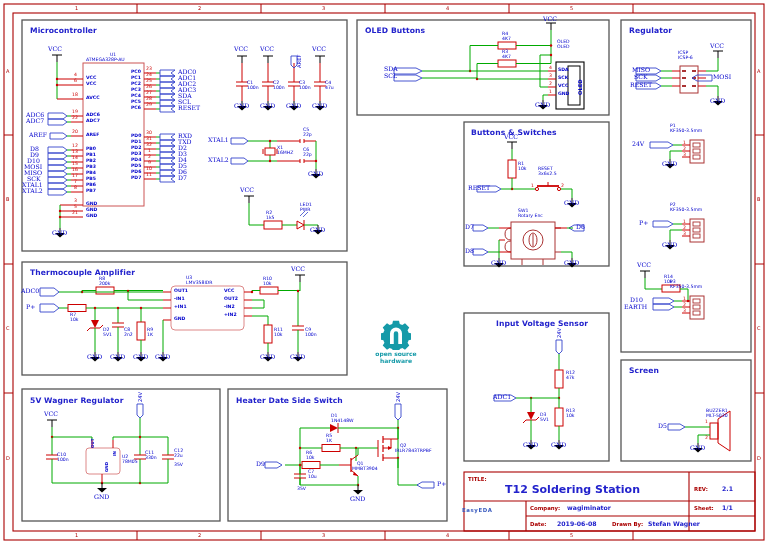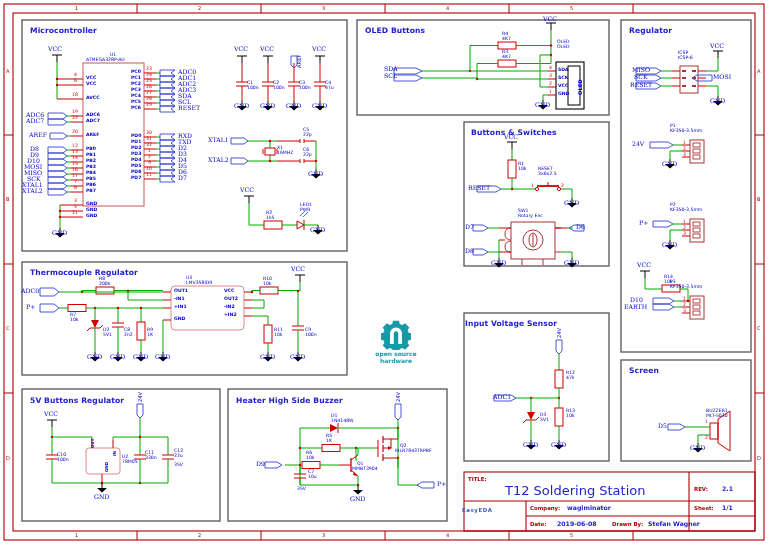--- a/index.html
+++ b/index.html
@@ -9,21 +9,21 @@
   .blk-title{position:absolute;color:#2222cc;font-size:7.6px;font-weight:bold;letter-spacing:.1px;white-space:nowrap;font-family:"DejaVu Sans","Liberation Sans",sans-serif;}
   .lbl{position:absolute;color:#0000cc;font-size:5.2px;line-height:5.4px;white-space:nowrap;font-family:"DejaVu Sans","Liberation Sans",sans-serif;}
   .lbl.serif{font-family:"DejaVu Serif","Liberation Serif",serif;font-size:6.2px;}
   .pinnum{position:absolute;color:#cc0000;font-size:4.6px;line-height:4.8px;white-space:nowrap;font-family:"DejaVu Sans","Liberation Sans",sans-serif;}
   .pinname{position:absolute;color:#0000cc;font-size:4.6px;line-height:4.8px;font-weight:bold;white-space:nowrap;}
   .refdes{position:absolute;color:#0000cc;font-size:4.6px;line-height:4.9px;white-space:nowrap;}
   .gridnum{position:absolute;color:#aa0000;font-size:5px;white-space:nowrap;font-family:"DejaVu Sans","Liberation Sans",sans-serif;}
   .vert{transform-origin:0 0;}
   .tb-lab{position:absolute;color:#aa0000;font-size:5.4px;white-space:nowrap;font-weight:bold;}
   .tb-val{position:absolute;color:#2222cc;font-size:6.2px;white-space:nowrap;font-weight:bold;}
-  .tb-big{position:absolute;color:#2222cc;font-size:13px;white-space:nowrap;font-weight:normal;}
+  .tb-big{position:absolute;color:#2222cc;font-size:11px;white-space:nowrap;font-weight:bold;}
   #oshw{position:absolute;left:374px;top:320px;width:44px;text-align:center;}
   #oshw .osw-txt{color:#159aa8;font-size:6px;font-weight:bold;line-height:6.4px;margin-top:1px;}
   #eeda{position:absolute;left:462px;top:507px;color:#3a5bbf;font-size:5.4px;font-weight:bold;letter-spacing:.6px;}
 </style>
 </head>
 <body>
 
 <div id="sheet">
 
   <svg class="layer" viewBox="0 0 768 544">
@@ -623,26 +623,26 @@
   <div class="gridnum" style="left:6px;top:68px;">A</div>
   <div class="gridnum" style="left:6px;top:196px;">B</div>
   <div class="gridnum" style="left:6px;top:325px;">C</div>
   <div class="gridnum" style="left:6px;top:455px;">D</div>
   <div class="gridnum" style="left:757px;top:68px;">A</div>
   <div class="gridnum" style="left:757px;top:196px;">B</div>
   <div class="gridnum" style="left:757px;top:325px;">C</div>
   <div class="gridnum" style="left:757px;top:455px;">D</div>
 
   <div class="blk-title" style="left:30px;top:26px;">Microcontroller</div>
-  <div class="blk-title" style="left:30px;top:268px;">Thermocouple Regulator</div>
-  <div class="blk-title" style="left:30px;top:396px;">5V Buttons Regulator</div>
-  <div class="blk-title" style="left:236px;top:396px;">Heater High Side Buzzer</div>
+  <div class="blk-title" style="left:30px;top:268px;">Thermocouple Amplifier</div>
+  <div class="blk-title" style="left:30px;top:396px;">5V Wagner Regulator</div>
+  <div class="blk-title" style="left:236px;top:396px;">Heater Date Side Switch</div>
   <div class="blk-title" style="left:365px;top:26px;">OLED Buttons</div>
   <div class="blk-title" style="left:471px;top:128px;">Buttons &amp; Switches</div>
-  <div class="blk-title" style="left:465px;top:319px;">Input Voltage Sensor</div>
+  <div class="blk-title" style="left:496px;top:319px;">Input Voltage Sensor</div>
   <div class="blk-title" style="left:629px;top:26px;">Regulator</div>
   <div class="blk-title" style="left:629px;top:366px;">Screen</div>
 
   <div class="refdes" style="left:110px;top:53px;">U1</div>
   <div class="refdes" style="left:86px;top:58px;">ATMEGA328P-AU</div>
   <div class="lbl serif" style="left:48px;top:46px;">VCC</div>
   <div class="lbl serif" style="left:52px;top:230px;">GND</div>
 
   <div class="pinnum" style="left:74px;top:73px;">4</div>
   <div class="pinnum" style="left:74px;top:79px;">6</div>

